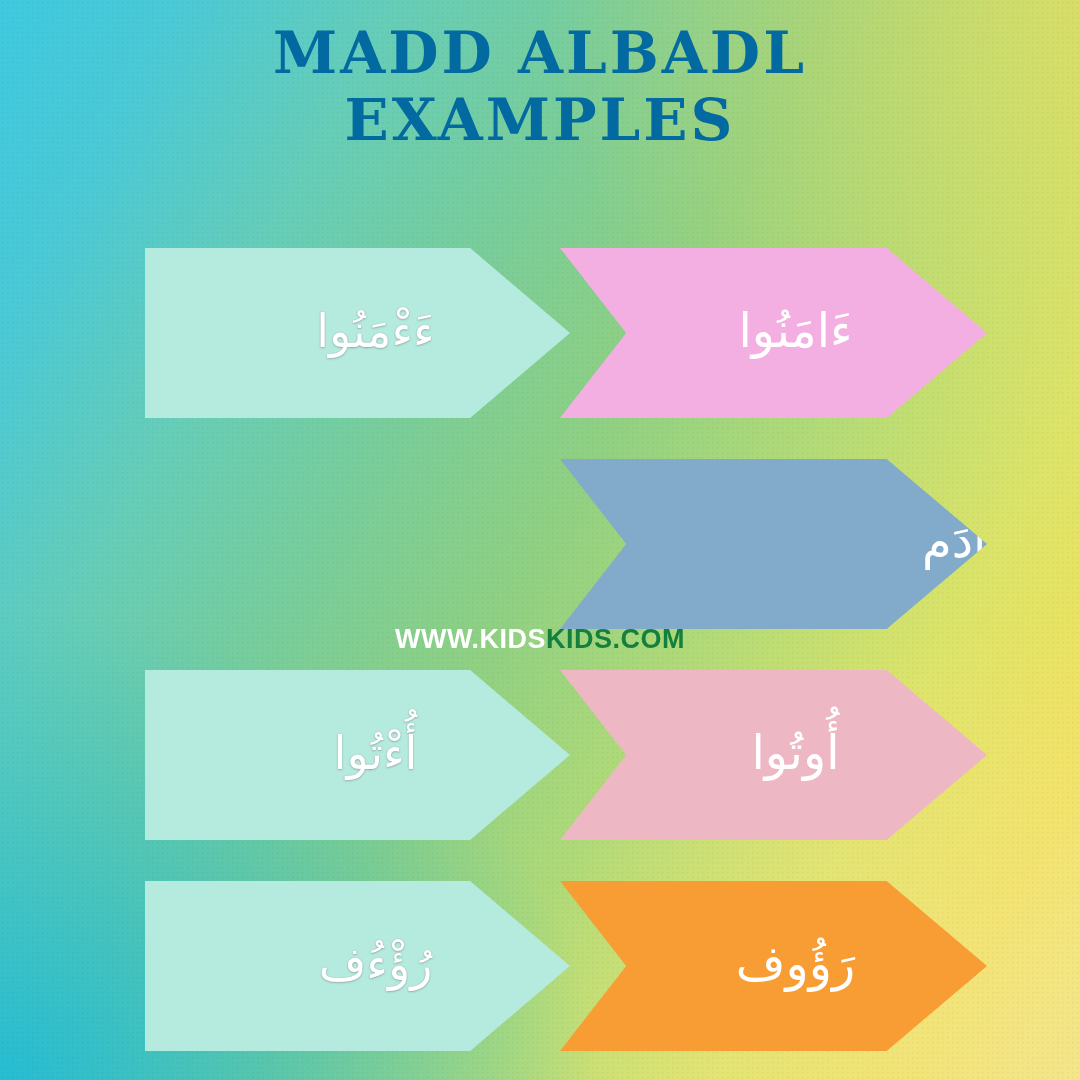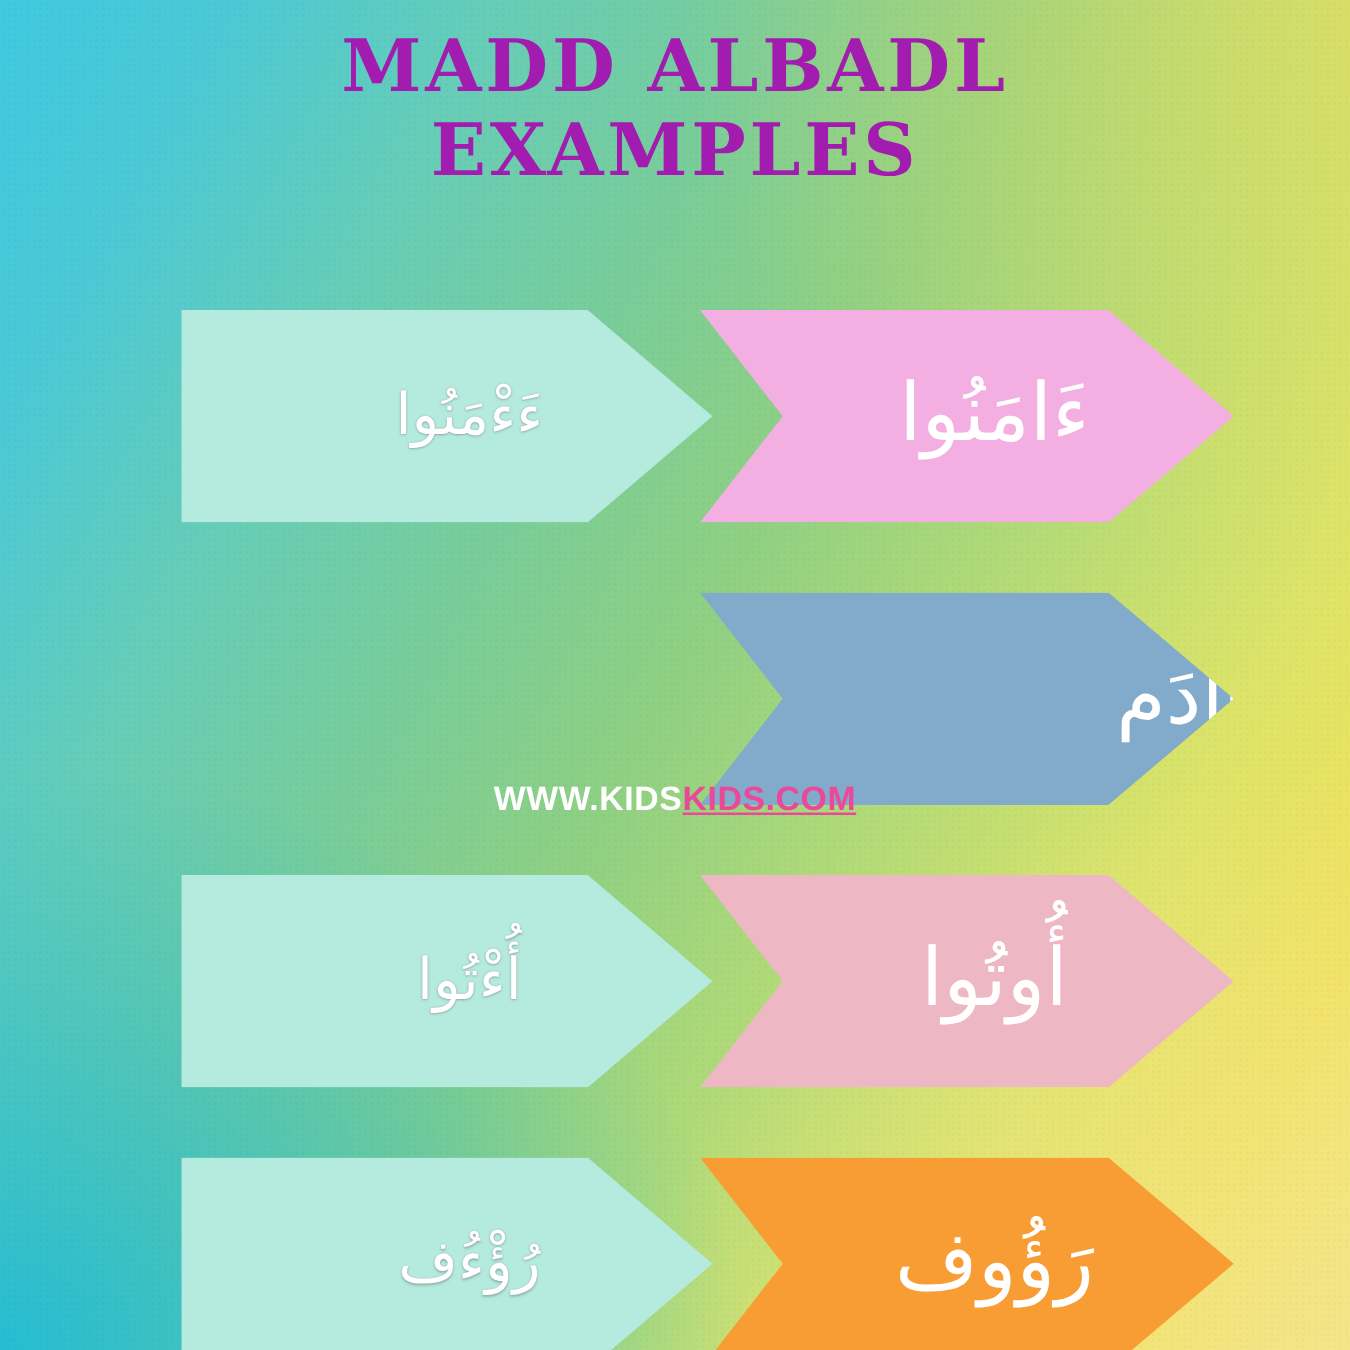--- a/index.html
+++ b/index.html
@@ -62,21 +62,21 @@
   .title-line + .title-line { margin-top:4px; }
 
   
   .rows {
     position:absolute;
     top:248px; left:0; right:0;
   }
   .row {
     position:relative;
     height:170px;
-    margin-bottom:56px;
+    margin-bottom:41px;
   }
 
   .arrow {
     position:absolute;
     top:0;
     height:170px;
     display:flex;
     align-items:center;
     justify-content:center;
   }
@@ -91,21 +91,21 @@
   
   .arrow-right {
     left:560px;
     width:427px;
     clip-path:polygon(0% 0%, 76.5% 0%, 100% 50%, 76.5% 100%, 0% 100%, 15.5% 50%);
   }
 
   .arabic {
     font-family:"DejaVu Sans", sans-serif;
     color:#ffffff;
-    font-size:64px;
+    font-size:48px;
     line-height:1.45;
     direction:rtl;
     unicode-bidi:isolate;
     white-space:nowrap;
     padding-bottom:4px;
   }
   
   .arrow-left .arabic {
     font-size:46px;
     transform:translateX(18px);
@@ -132,21 +132,21 @@
   .wm-dark  { color:#161616; }
 </style>
 </head>
 <body>
 
 <div class="bg-wash"></div>
 <div class="bg-texture"></div>
 
 <div class="page">
 
-  <div class="title-block" style="color: #a21caf;">
+  <div class="title-block" style="color: #0369a1;">
     <span class="title-line">MADD ALBADL</span>
     <span class="title-line">EXAMPLES</span>
   </div>
 
   <div class="rows">
 
     <div class="row">
       <div class="arrow arrow-left" style="background: rgb(181, 234, 223);">
         <span class="arabic">ءَءْمَنُوا</span>
       </div>
@@ -175,16 +175,16 @@
         <span class="arabic">رُؤْءُف</span>
       </div>
       <div class="arrow arrow-right" style="background: rgb(248, 157, 51);">
         <span class="arabic">رَؤُوف</span>
       </div>
     </div>
 
   </div>
 
   <div class="watermark">
-    <span class="wm-light" style="color: rgb(255, 255, 255);">WWW.KIDS</span><span class="wm-dark" style="color: #ec4899; text-decoration: underline;">KIDS.COM</span>
+    <span class="wm-light" style="color: rgb(255, 255, 255);">WWW.KIDS</span><span class="wm-dark" style="color: #15803d;">KIDS.COM</span>
   </div>
 
 </div>
 
 </body></html>

